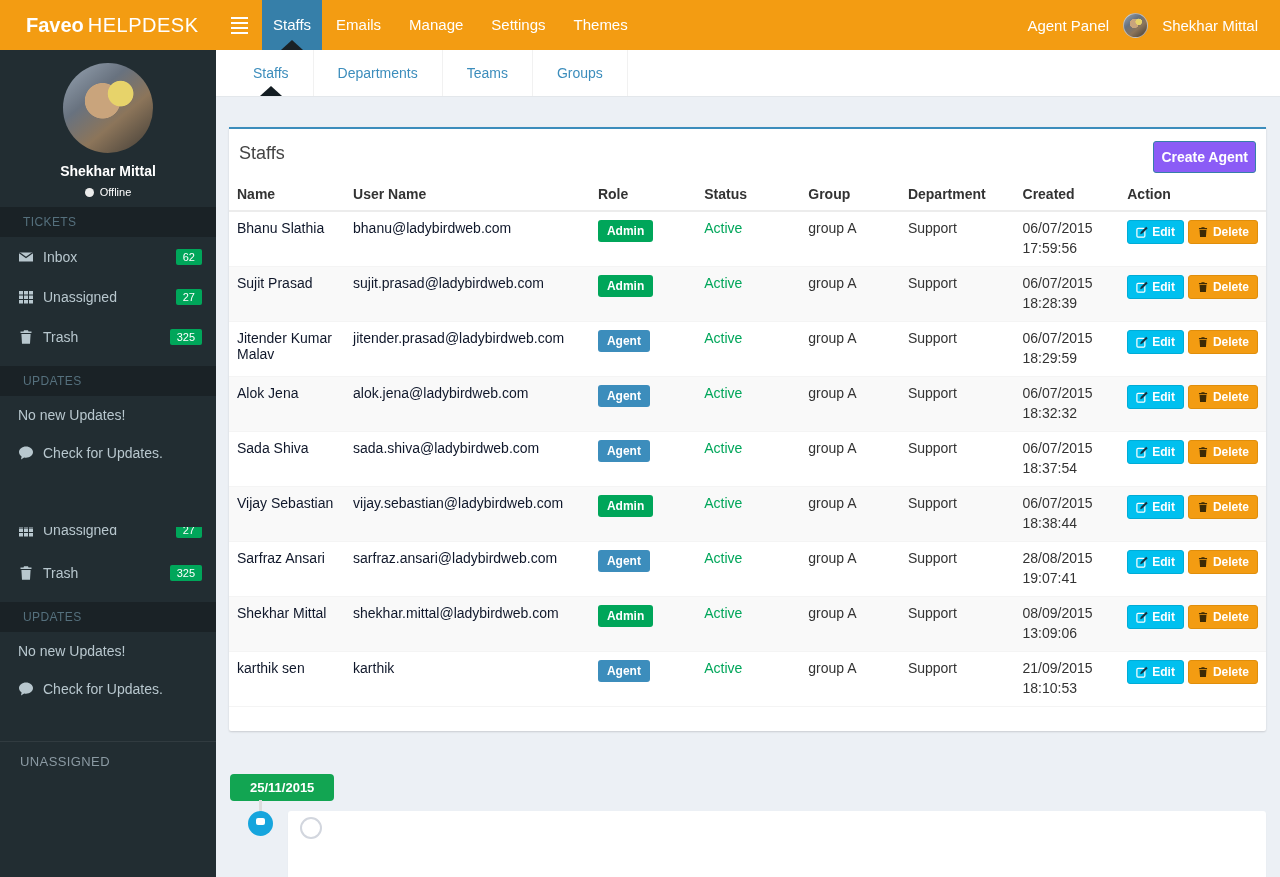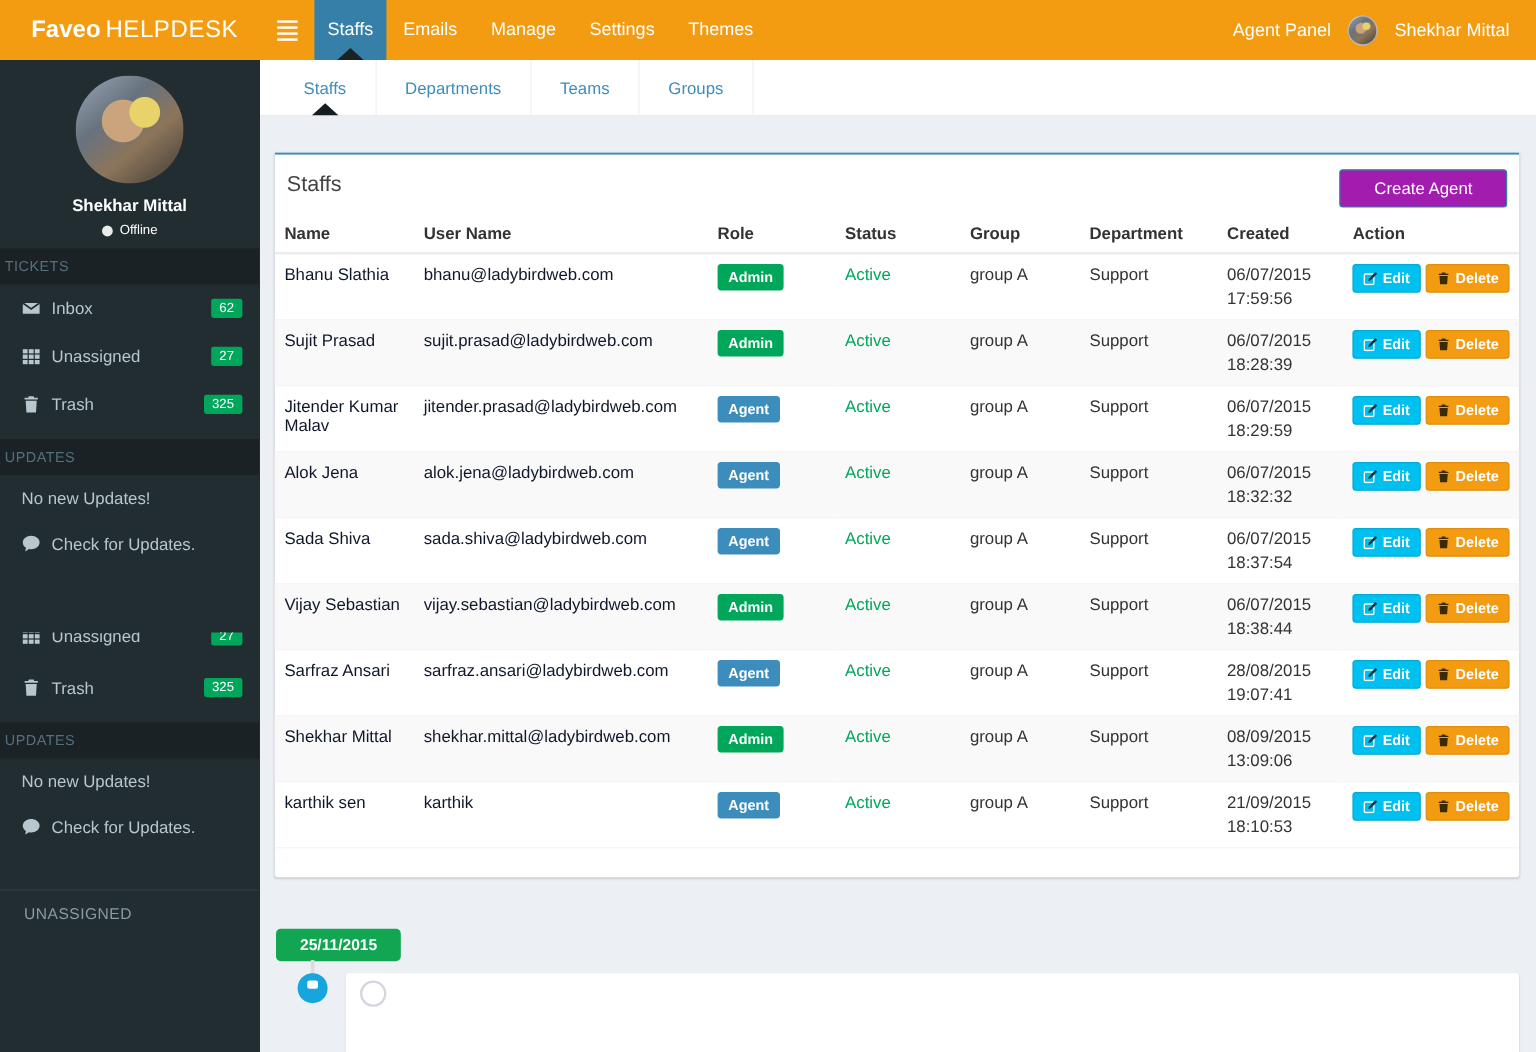--- a/index.html
+++ b/index.html
@@ -24,43 +24,43 @@
       radial-gradient(circle at 44% 42%, #c9a47c 0 24%, rgba(0,0,0,0) 25%),
       linear-gradient(140deg,#9aa7b5 0%,#68727f 35%,#8c755a 62%,#3e3a35 100%); }
 
   
   .sidebar { position:fixed; top:50px; left:0; width:216px; bottom:0; background:#222d32; overflow:hidden; }
   .user-panel { text-align:center; padding-top:13px; }
   .avatar-lg { width:90px; height:90px; border-radius:50%; margin:0 auto; }
   .user-name { color:#fff; font-size:14px; font-weight:700; margin-top:10px; }
   .user-status { color:#fff; font-size:11px; margin-top:7px; display:flex; align-items:center; justify-content:center; gap:6px; }
   .status-dot { width:9px; height:9px; border-radius:50%; background:#ebebeb; display:inline-block; }
-  .menu-header { background:#1a2226; color:#55707d; font-size:12px; padding:8px 4px; margin-top:9px; letter-spacing:.4px; }
+  .menu-header { background:#1a2226; color:#55707d; font-size:12px; padding:8px 23px; margin-top:9px; letter-spacing:.4px; }
   .menu-item { display:flex; align-items:flex-end; padding:12px 14px 12px 18px; color:#b8c7ce; font-size:14px; cursor:pointer; }
   .menu-item .micon { width:16px; height:16px; margin-right:9px; flex:0 0 16px; }
   .menu-item .micon svg { width:16px; height:16px; fill:#b8c7ce; }
   .menu-badge { margin-left:auto; background:#00a65a; color:#fff; font-size:11px; font-weight:400; padding:2px 7px; border-radius:2px; }
   .plain-item { padding:11px 14px 11px 18px; }
   .clip-wrap { height:26px; overflow:hidden; margin-top:55px; }
   .clip-wrap .menu-item { margin-top:-17px; }
   .bottom-header { margin-top:33px; border-top:1px solid rgba(255,255,255,.07); background:transparent; color:#8b9aa3; font-size:13px; padding:12px 20px; letter-spacing:.4px; }
 
   
   .main { margin-left:216px; }
   .subnav { background:#fff; height:47px; display:flex; padding-left:13px; border-bottom:1px solid #e3e7eb; }
   .subnav-item { position:relative; line-height:46px; padding:0 24px; color:#3c8dbc; font-size:14px; border-right:1px solid #f1f1f1; cursor:pointer; }
   .subnav-item.active::after { content:""; position:absolute; left:50%; transform:translateX(-50%); bottom:0;
      border-left:11px solid transparent; border-right:11px solid transparent; border-bottom:10px solid #141d22; }
 
   .content { padding:30px 14px 0 13px; }
   .box { background:#fff; border-top:2px solid #3c8dbc; border-radius:0 0 2px 2px; box-shadow:0 1px 2px rgba(0,0,0,.15); margin-bottom:35px; }
   .box-header { position:relative; padding:14px 10px; }
   .box-title { font-size:18px; font-weight:400; color:#444; }
-  .btn-create { position:absolute; top:12px; right:10px; background:#a21caf; border:1px solid #367fa9; color:#fff; font-size:14px;
-     padding:7px 28px; border-radius:3px; cursor:pointer; font-family:inherit; }
+  .btn-create { position:absolute; top:12px; right:10px; background:#8b5cf6; border:1px solid #367fa9; color:#fff; font-size:14px;
+     padding:7px 7px; border-radius:3px; cursor:pointer; font-family:inherit;font-weight:bold; }
 
   table.staff { width:100%; border-collapse:collapse; font-size:14px; color:#333; }
   table.staff th { text-align:left; font-weight:700; padding:8px; border-bottom:2px solid #ececec; }
   table.staff td { padding:8px; vertical-align:top; border-top:1px solid #f4f4f4; height:55px; }
   table.staff tbody tr:nth-child(even) { background:#f9f9f9; }
   th.c1{width:12%} th.c2{width:24%} th.c3{width:11%} th.c4{width:11%} th.c5{width:10.5%} th.c6{width:11.5%} th.c7{width:10.5%} th.c8{width:9.5%}
   .cell-link { color:#0f172a; text-decoration:none; }
   .role-badge { display:inline-block; color:#fff; font-size:12px; font-weight:700; padding:4px 9px; border-radius:3px; }
   .role-admin { background:#00a65a; }
   .role-agent { background:#3c8dbc; }

